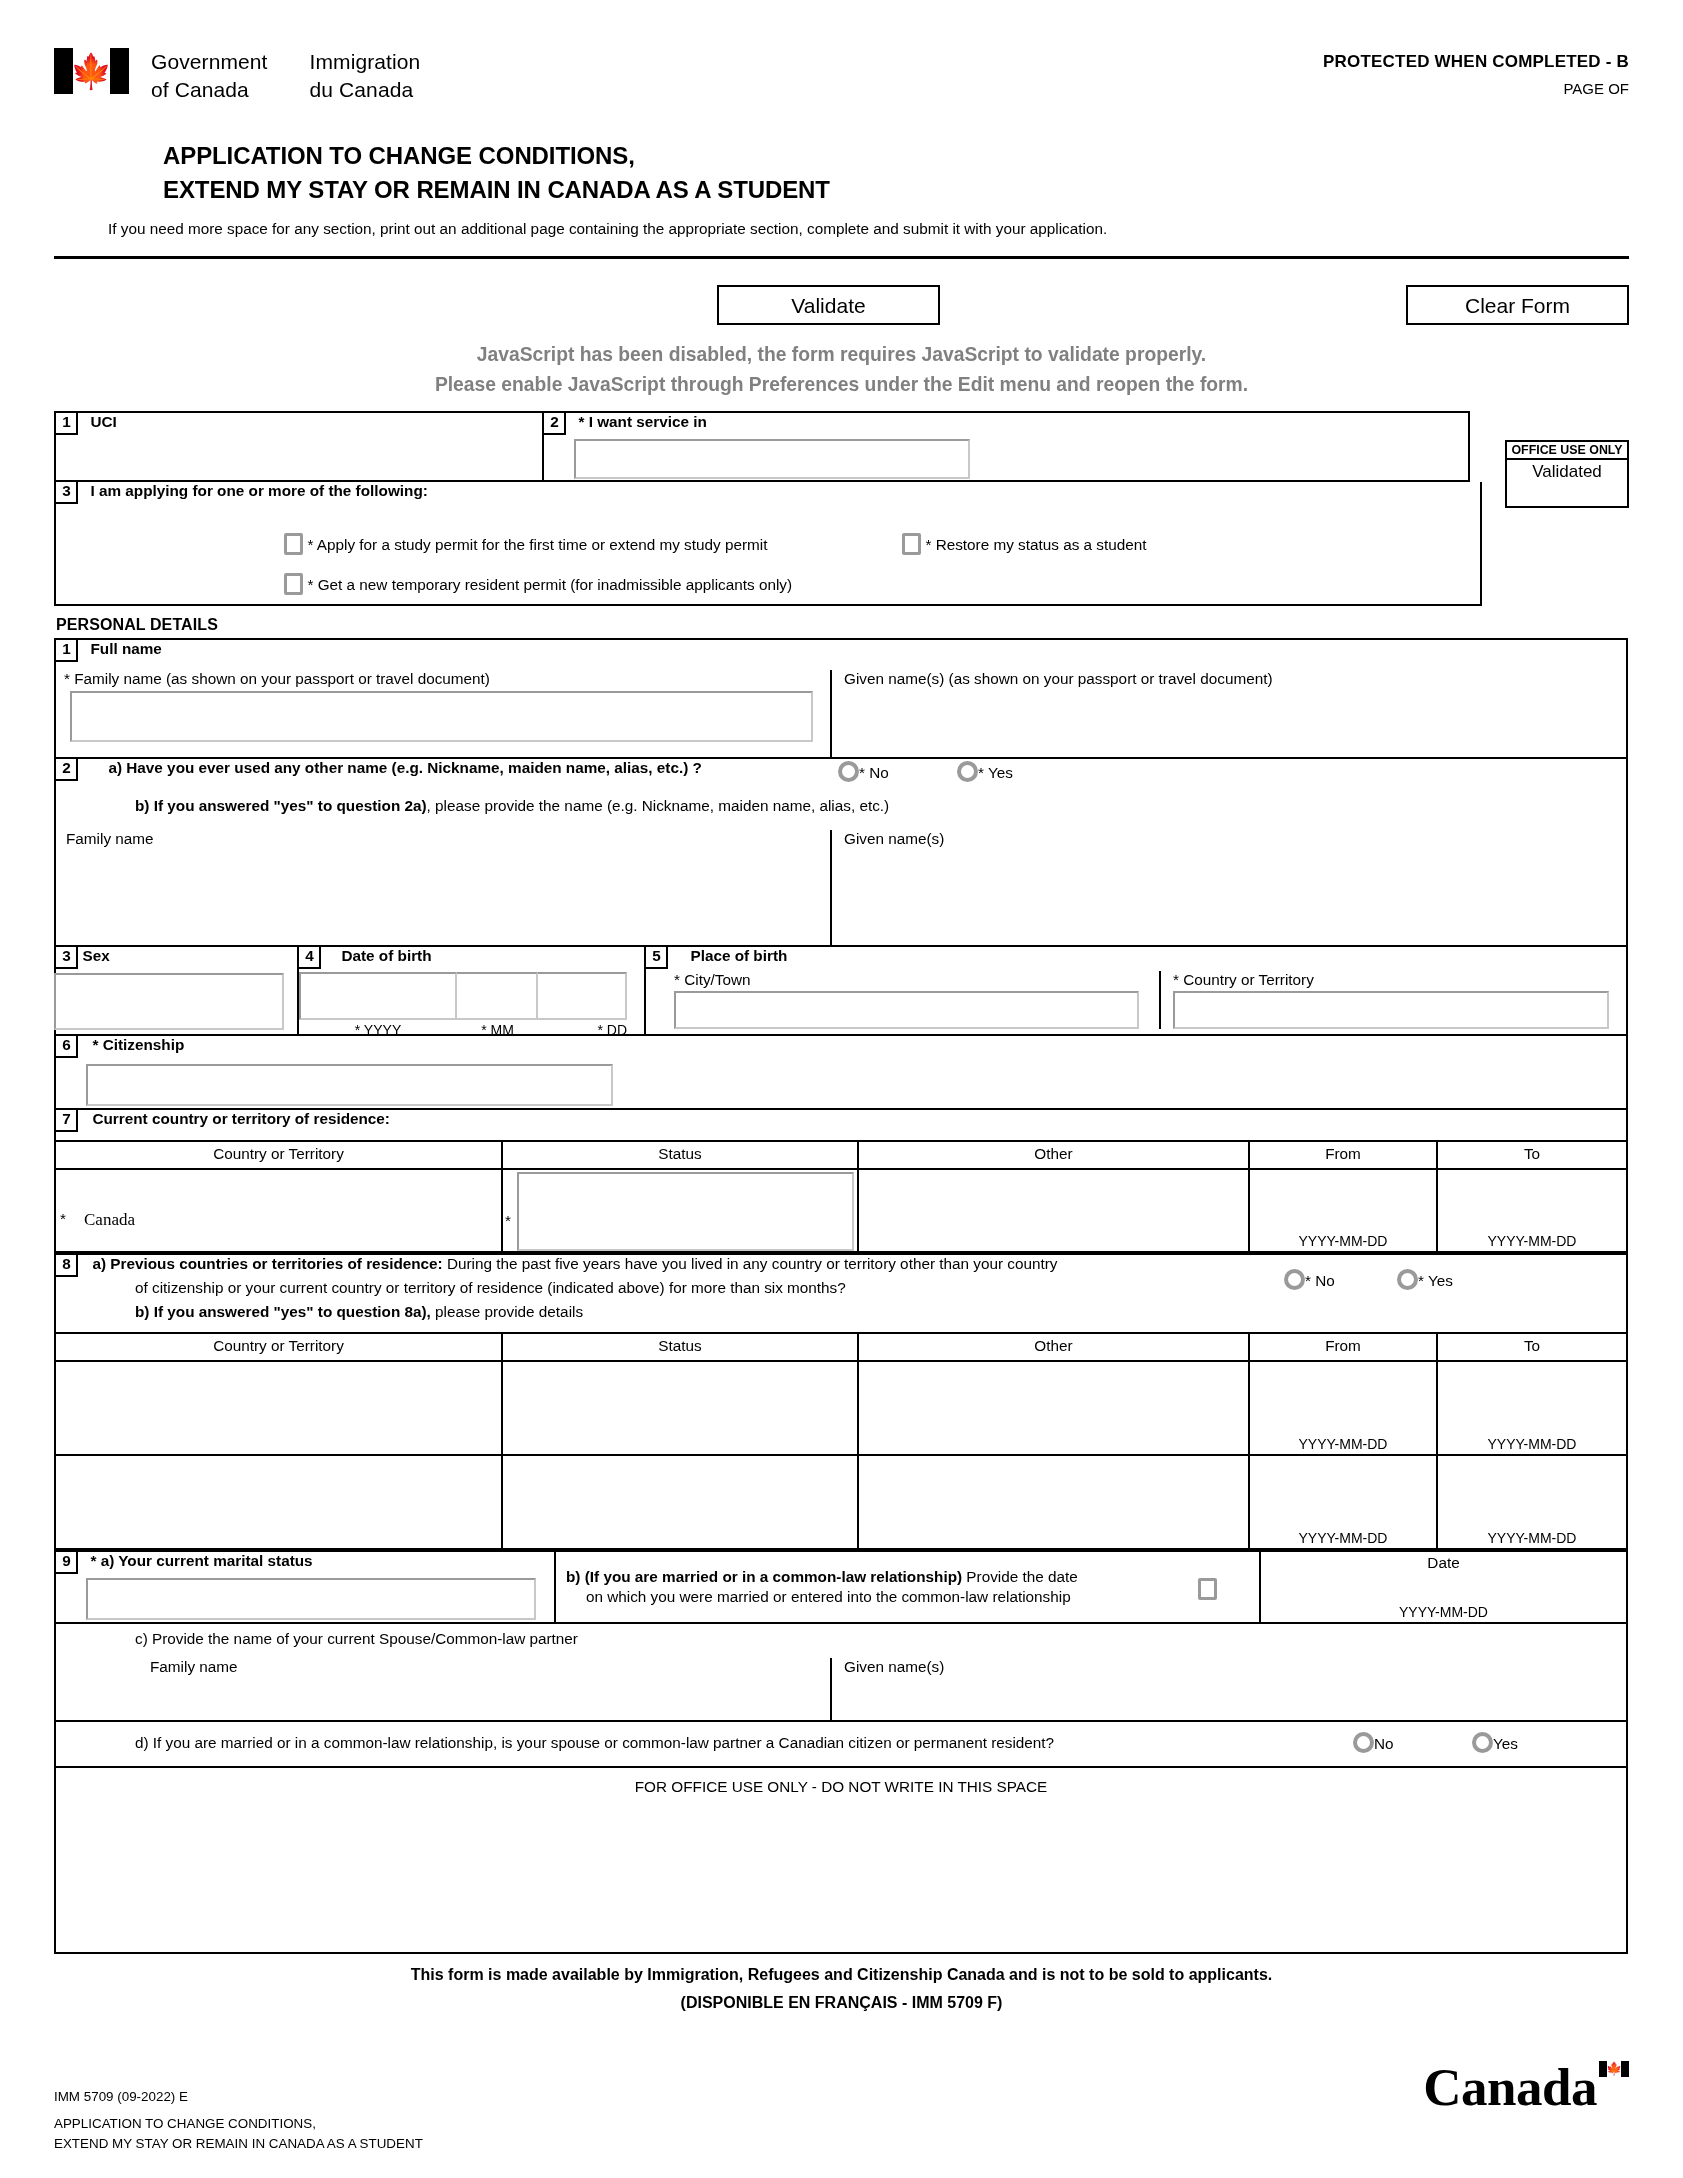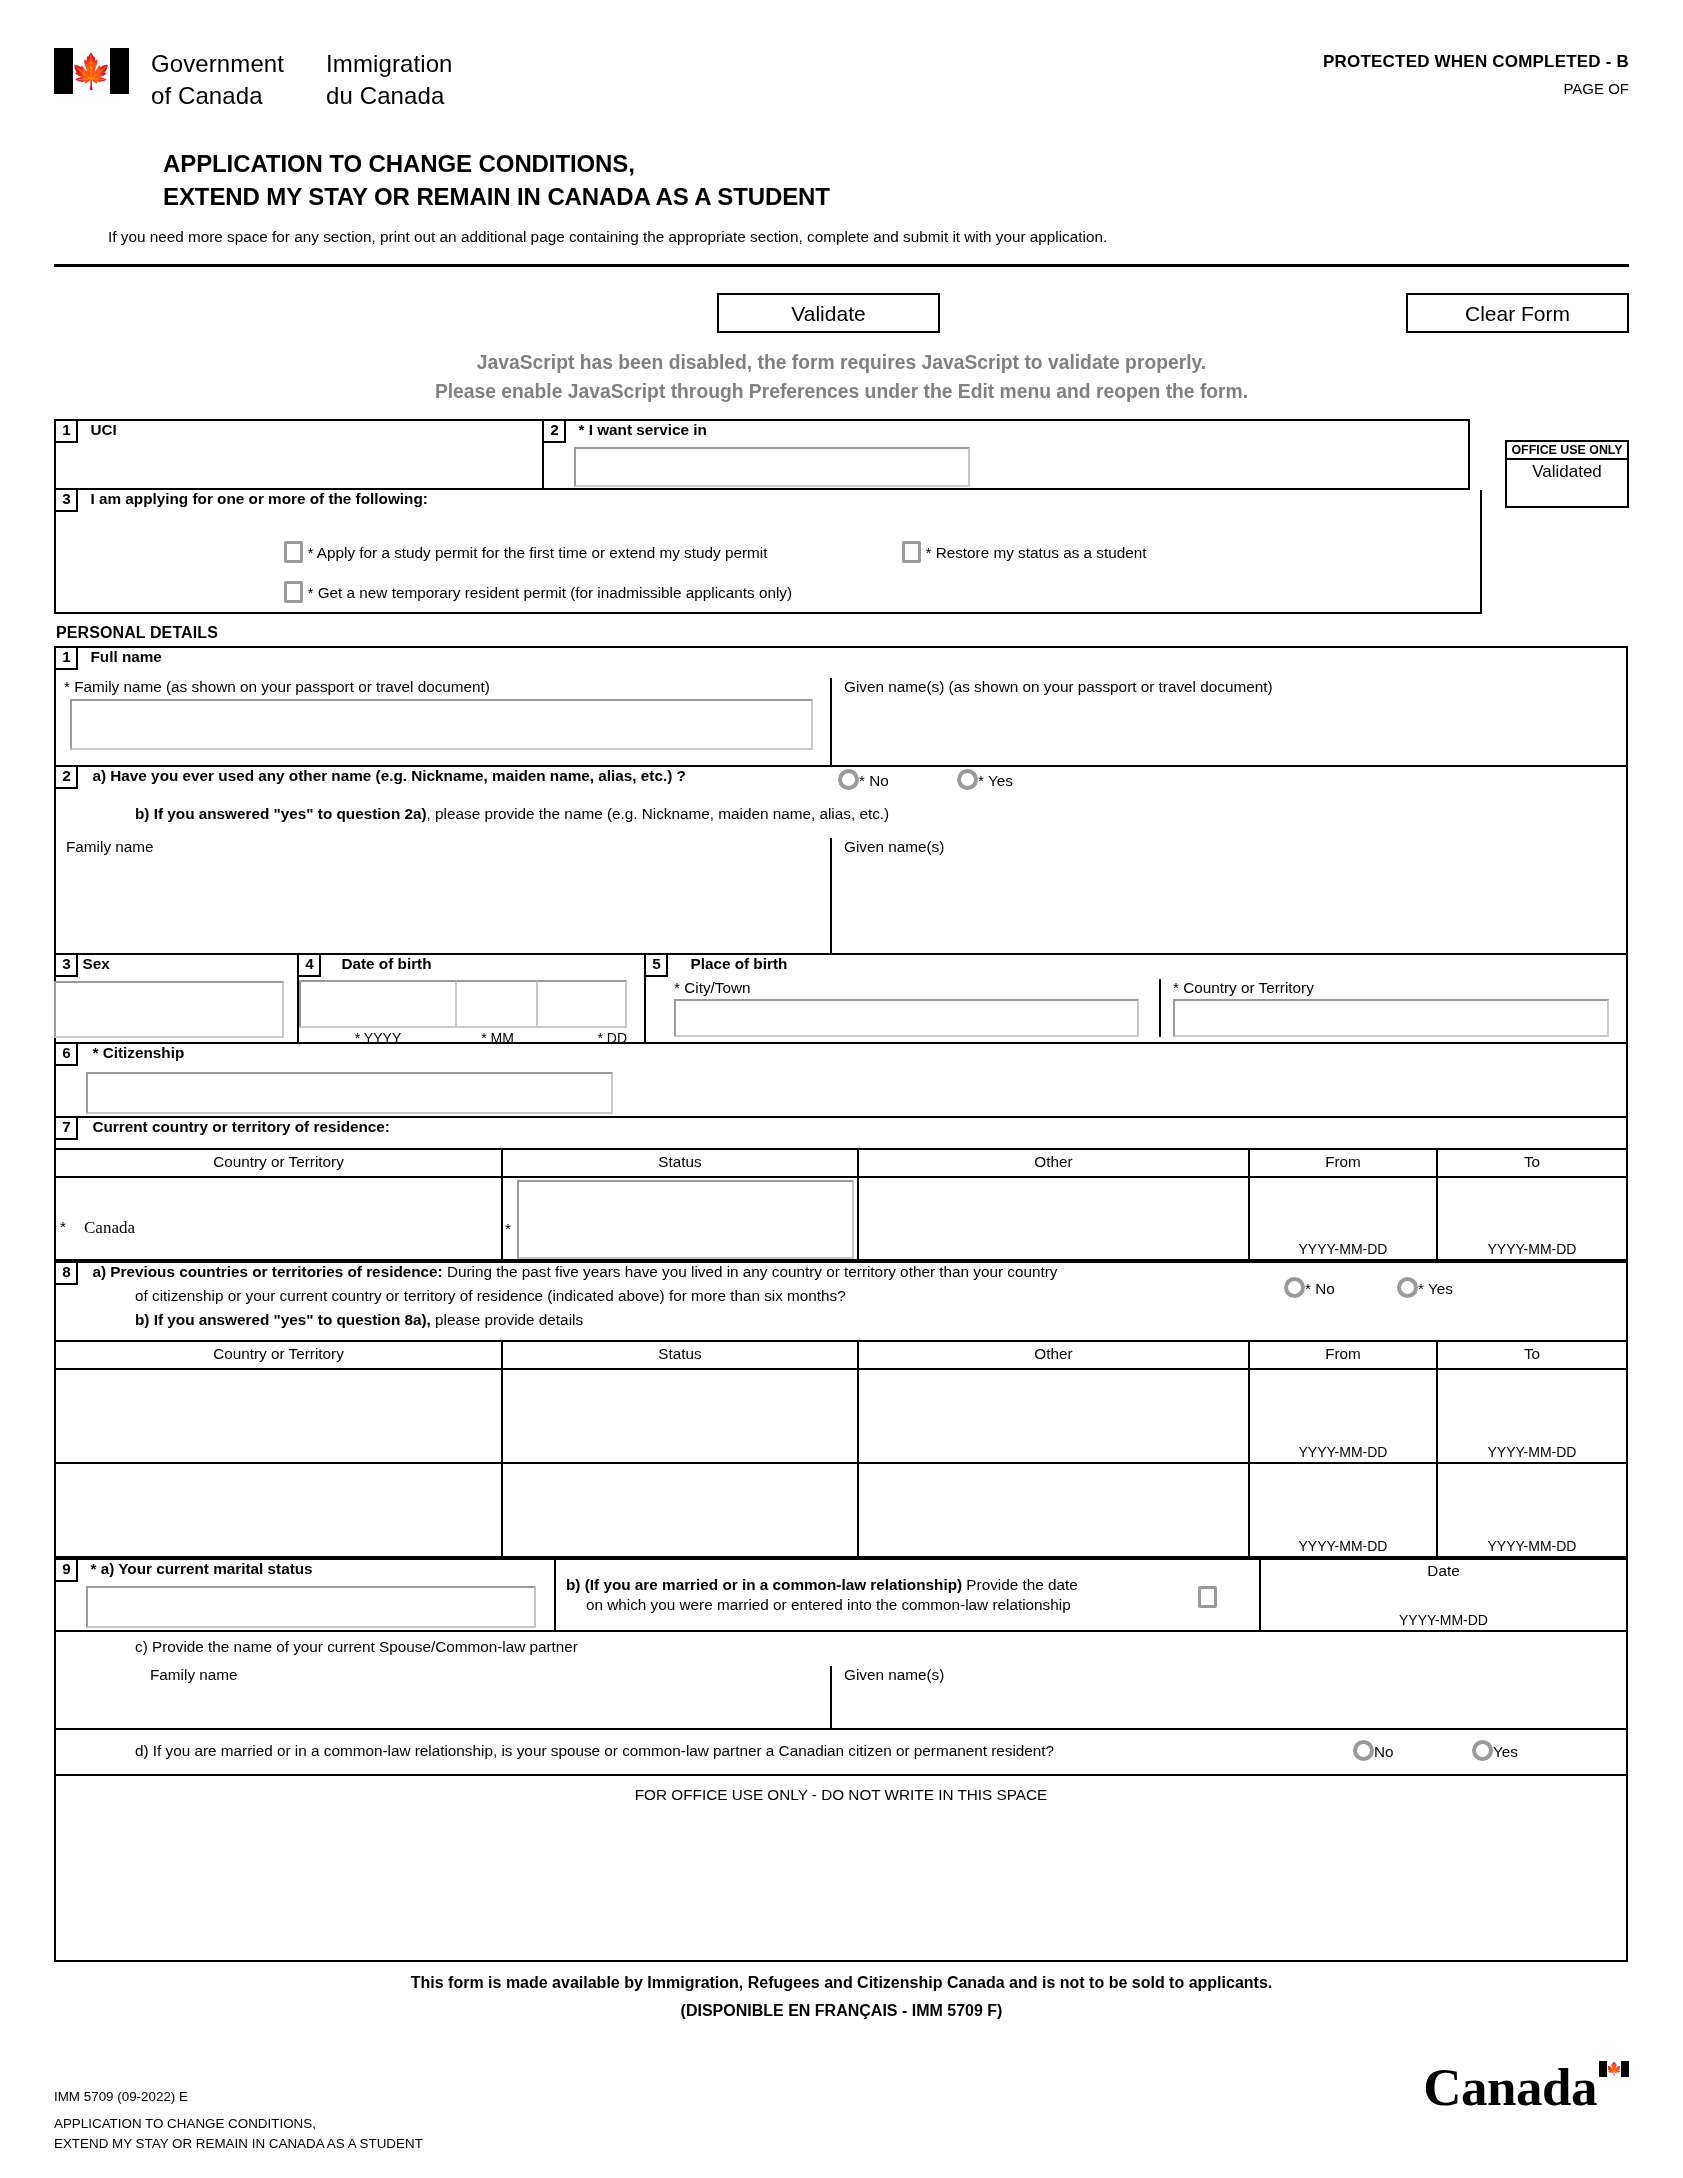--- a/index.html
+++ b/index.html
@@ -18,21 +18,21 @@
   .flag-wrap { display:flex; align-items:center; margin-right:22px; }
   .flag {
     position:relative; width:75px; height:46px; background:#fff;
   }
   .flag .bar { position:absolute; top:0; width:19px; height:46px; background:#000; }
   .flag .bar.l { left:0; } .flag .bar.r { right:0; }
   .flag .leaf {
     position:absolute; left:50%; top:50%; transform:translate(-50%,-50%);
     font-size:34px; line-height:1; color:#000;
   }
-  .wordmark { display:flex; font-size:24px; line-height:1.32; letter-spacing:0.1px; }
+  .wordmark { display:flex; font-size:21px; line-height:1.32; letter-spacing:0.1px; }
   .wordmark .col { margin-right:42px; white-space:nowrap; }
   .protect {
     margin-left:auto; text-align:right; padding-top:4px;
   }
   .protect .p1 { font-size:17px; font-weight:bold; letter-spacing:0.2px; }
   .protect .p2 { font-size:15px; margin-top:8px; }
 
   .title-block { margin-top:36px; padding-left:109px; }
   .title-block .t { font-size:24px; font-weight:bold; line-height:1.38; letter-spacing:-0.1px; }
   .subnote { margin-top:14px; padding-left:54px; font-size:15.3px; }
@@ -203,21 +203,21 @@
         <div class="field" style="margin:3px 0 0 14px; width:743px; height:51px;"></div>
       </div>
       <div style="position:absolute; left:774px; top:30px; bottom:0; right:0; border-left:2px solid #000;">
         <div class="lbl" style="padding-left:12px;">Given name(s) (as shown on your passport or travel document)</div>
         <div style="margin:3px 0 0 12px; width:693px; height:51px;"></div>
       </div>
     </div>
 
     <div style="position:relative; height:188px; border-bottom:2.5px solid #000;">
       <span class="qnum tl">2</span>
-      <span class="lbl-b" style="margin-left:10px;">a) Have you ever used any other name (e.g. Nickname, maiden name, alias, etc.) ?</span>
+      <span class="lbl-b" style="margin-left:26px;">a) Have you ever used any other name (e.g. Nickname, maiden name, alias, etc.) ?</span>
       <span style="position:absolute; left:782px; top:2px;">
         <span class="radio"></span><span class="lbl">* No</span>
       </span>
       <span style="position:absolute; left:901px; top:2px;">
         <span class="radio"></span><span class="lbl">* Yes</span>
       </span>
 
       <div style="position:absolute; left:79px; top:38px;">
         <span class="lbl-b">b) If you answered "yes" to question 2a)</span><span class="lbl">, please provide the name (e.g. Nickname, maiden name, alias, etc.)</span>
       </div>

